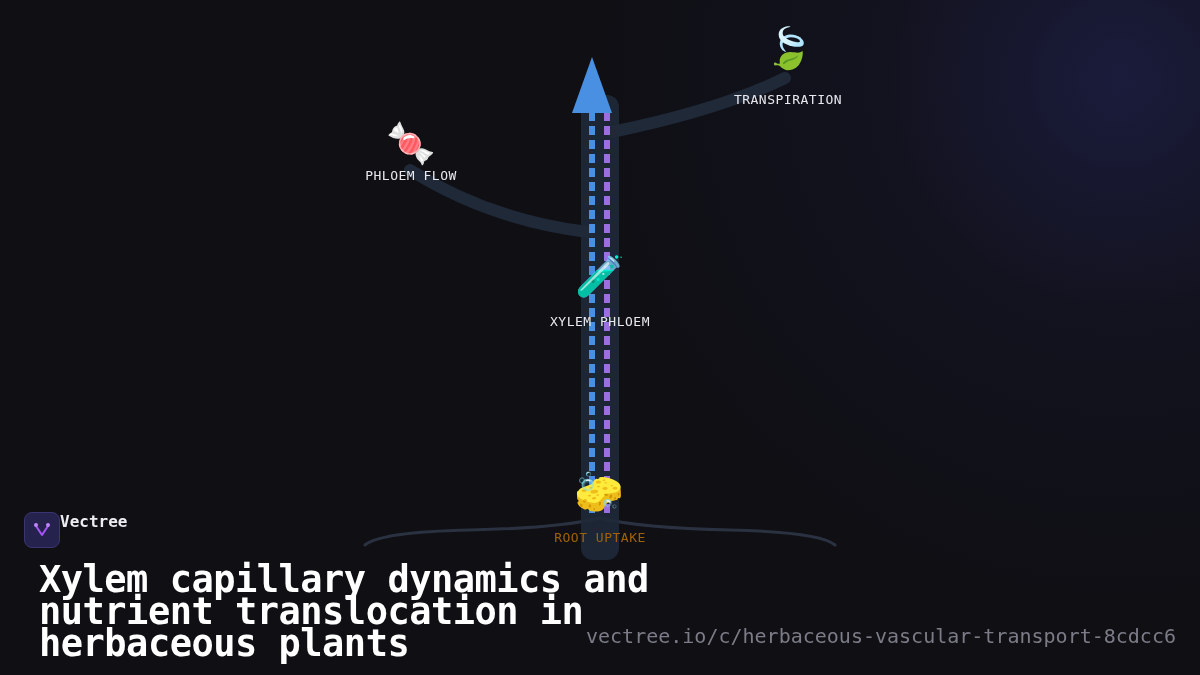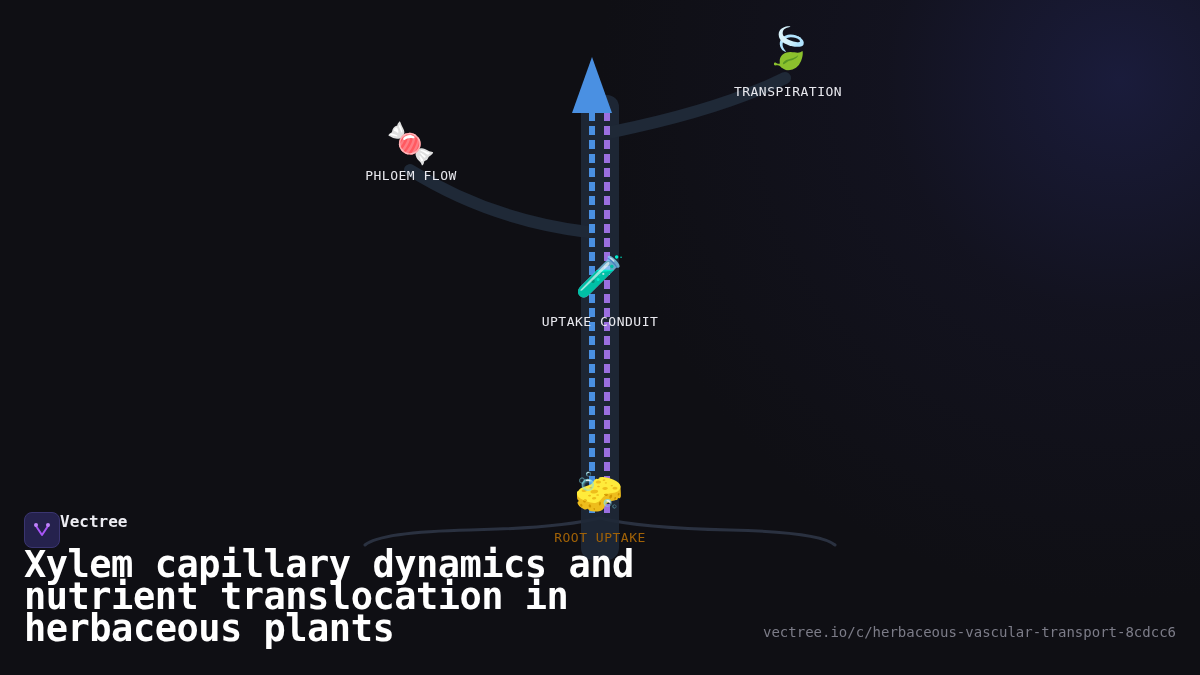--- a/index.html
+++ b/index.html
@@ -19,24 +19,24 @@
     white-space: nowrap; transform: translateX(-50%);
   }
   .node-label.dim { color: #a16207; }
   .brand { position: absolute; left: 24px; top: 512px; display: flex; align-items: flex-start; gap: 0; }
   .brand-logo {
     width: 34px; height: 34px; border-radius: 8px; background: #25224d;
     border: 1px solid #3a3570; display: flex; align-items: center; justify-content: center;
   }
   .brand-name { color: #ececf2; font-size: 16px; font-weight: bold; }
   .title {
-    position: absolute; left: 24px; top: 549px; width: 680px; margin: 0;
+    position: absolute; left: 24px; top: 549px; width: 680px; margin: 15px;
     color: #ffffff; font-size: 37px; font-weight: bold; line-height: 32px; letter-spacing: -0.5px;
   }
-  .url { position: absolute; right: 24px; top: 624px; color: #7c7c88; font-size: 14px; }
+  .url { position: absolute; right: 24px; top: 624px; color: #7c7c88; font-size: 20px; }
 </style>
 </head>
 <body>
 
 <div class="bg-glow"></div>
 
 <svg class="diagram" width="1200" height="675" viewBox="0 0 1200 675">
 
   <path d="M365 545 Q 380 532 470 530 Q 560 528 600 518 Q 640 528 730 530 Q 820 532 835 545" fill="none" stroke="#2a3140" stroke-width="3" stroke-linecap="round"></path>
 
@@ -47,27 +47,27 @@
   <path d="M588 232 Q 490 220 410 170" fill="none" stroke="#1f2937" stroke-width="12" stroke-linecap="round"></path>
 
   <line x1="592" y1="112" x2="592" y2="515" stroke="#4a90e2" stroke-width="6" stroke-dasharray="9 5"></line>
 
   <line x1="607" y1="112" x2="607" y2="515" stroke="#9b6fe0" stroke-width="6" stroke-dasharray="9 5"></line>
 
   <polygon points="592,57 572,113 612,113" fill="#4a90e2"></polygon>
 </svg>
 
 <div class="node-icon" style="left:759px; top:28px;">🍃</div>
-<div class="node-label" style="left:788px; top:84px;">TRANSPIRATION</div>
+<div class="node-label" style="left:788px; top:92px;">TRANSPIRATION</div>
 
 <div class="node-icon" style="left:381px; top:123px;">🍬</div>
 <div class="node-label" style="left:411px; top:168px;">PHLOEM FLOW</div>
 
 <div class="node-icon" style="left:570px; top:256px;">🧪</div>
-<div class="node-label" style="left:600px; top:314px;">UPTAKE CONDUIT</div>
+<div class="node-label" style="left:600px; top:314px;">XYLEM PHLOEM</div>
 
 <div class="node-icon" style="left:569px; top:472px;">🧽</div>
 <div class="node-label dim" style="left:600px; top:530px;">ROOT UPTAKE</div>
 
 <div class="brand">
   <div class="brand-logo">
     <svg width="20" height="20" viewBox="0 0 20 20">
       <path d="M4 6 L10 15 L16 6" fill="none" stroke="#a855f7" stroke-width="2" stroke-linecap="round" stroke-linejoin="round"></path>
       <circle cx="4" cy="5" r="2" fill="#c084fc"></circle>
       <circle cx="16" cy="5" r="2" fill="#c084fc"></circle>

